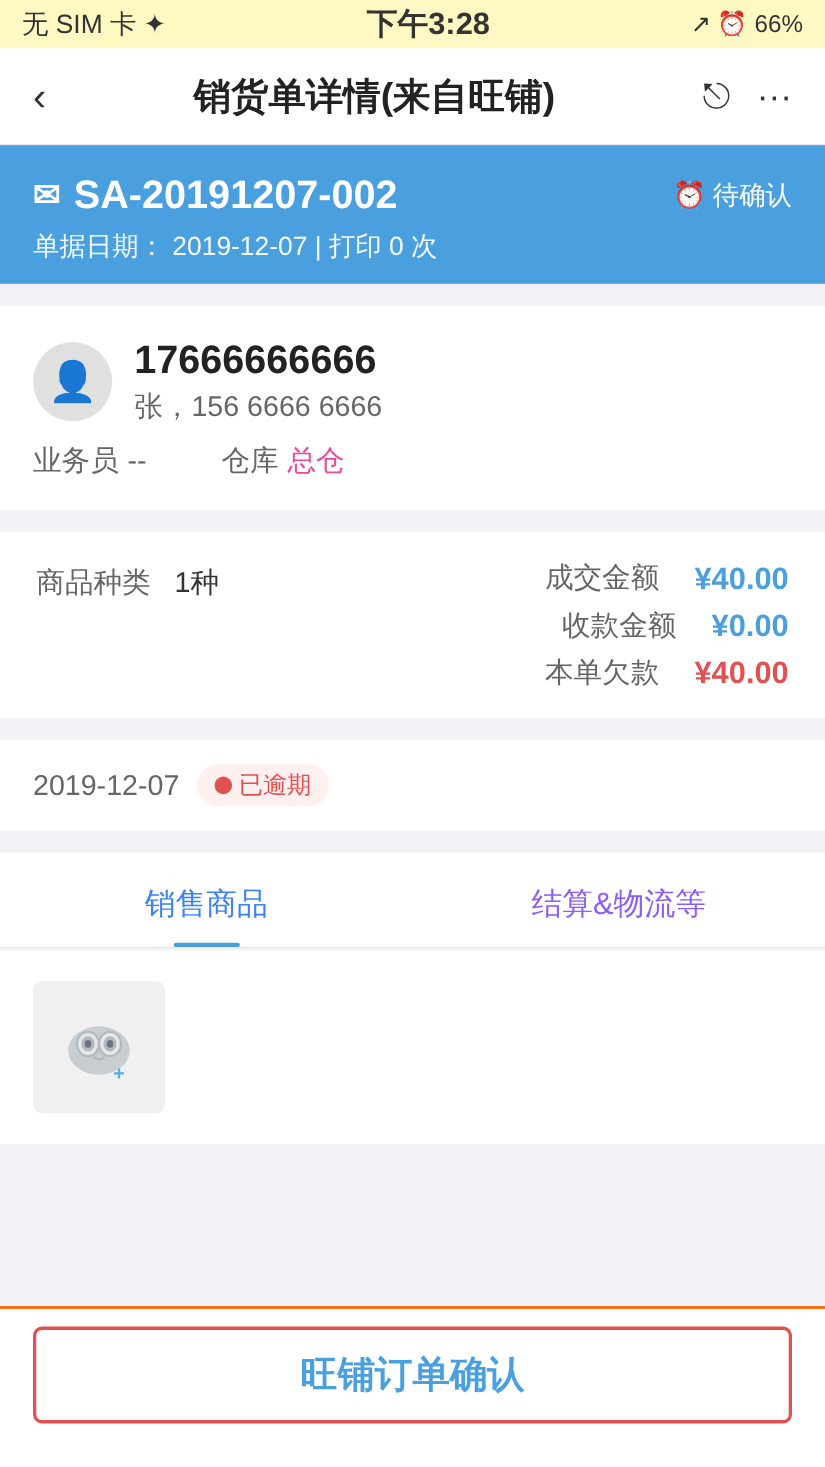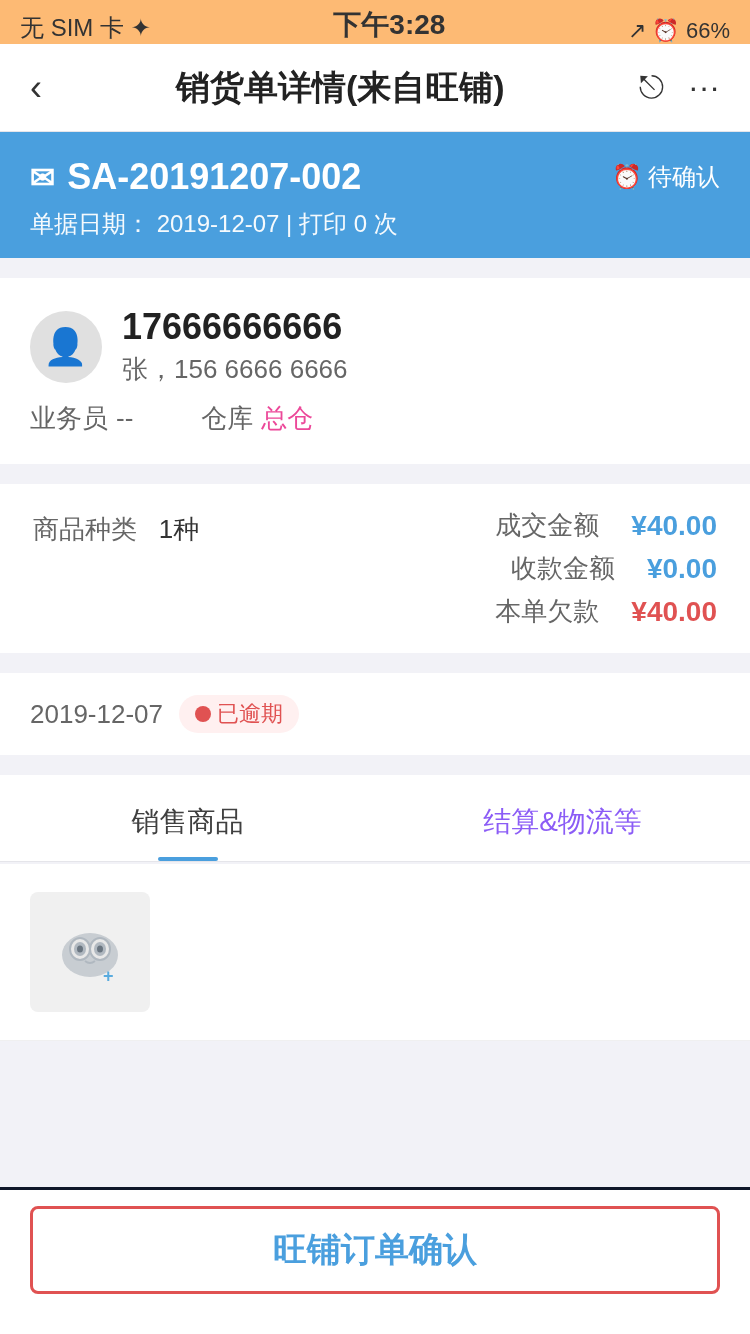--- a/index.html
+++ b/index.html
@@ -10,23 +10,23 @@
       font-family: -apple-system, "PingFang SC", "Helvetica Neue", sans-serif;
       background: #f2f2f7;
       font-size: 28px;
       color: #333;
     }
 
     
     .status-bar {
       width: 750px;
       height: 44px;
-      background: #fdba74;
-      display: flex;
-      align-items: flex-end;
+      background: #fef9c3;
+      display: flex;
+      align-items: center;
       justify-content: space-between;
       padding: 0 20px;
       font-size: 24px;
       font-weight: 500;
     }
     .status-left { display: flex; align-items: center; gap: 8px; }
     .status-center { font-size: 28px; font-weight: 600; }
     .status-right { display: flex; align-items: center; gap: 8px; font-size: 22px; }
 
     
@@ -213,21 +213,21 @@
     .tab-item {
       flex: 1;
       text-align: center;
       padding: 28px 0 20px 0;
       font-size: 28px;
       color: #8b5cf6;
       position: relative;
       cursor: pointer;
     }
     .tab-item.active {
-      color: #404040;
+      color: #3b82f6;
     }
     .tab-item.active::after {
       content: '';
       display: block;
       position: absolute;
       bottom: 0;
       left: 50%;
       transform: translateX(-50%);
       width: 60px;
       height: 4px;
@@ -284,21 +284,21 @@
     }
 
     
     .bottom-bar {
       position: fixed;
       bottom: 0;
       left: 0;
       width: 750px;
       background: #fff;
       padding: 16px 30px 40px 30px;
-      border-top: 3px solid #0f172a;
+      border-top: 3px solid #f97316;
     }
     .confirm-btn {
       width: 100%;
       height: 88px;
       background: #fff;
       border: 3px solid #e05252;
       border-radius: 8px;
       font-size: 34px;
       color: #4a9fde;
       font-weight: 600;

